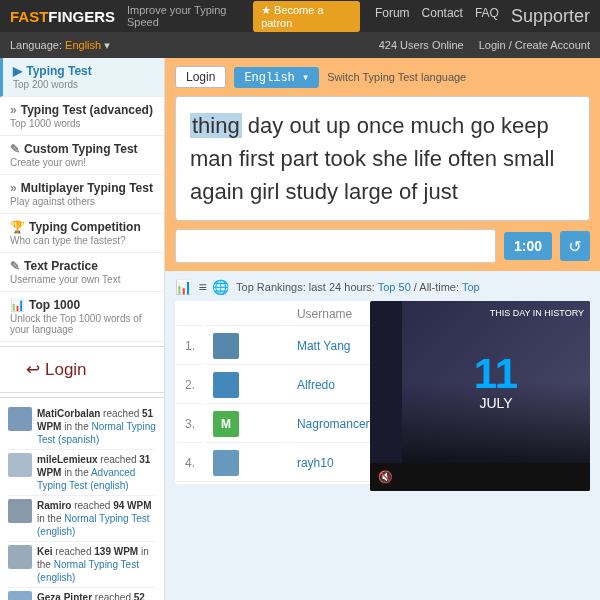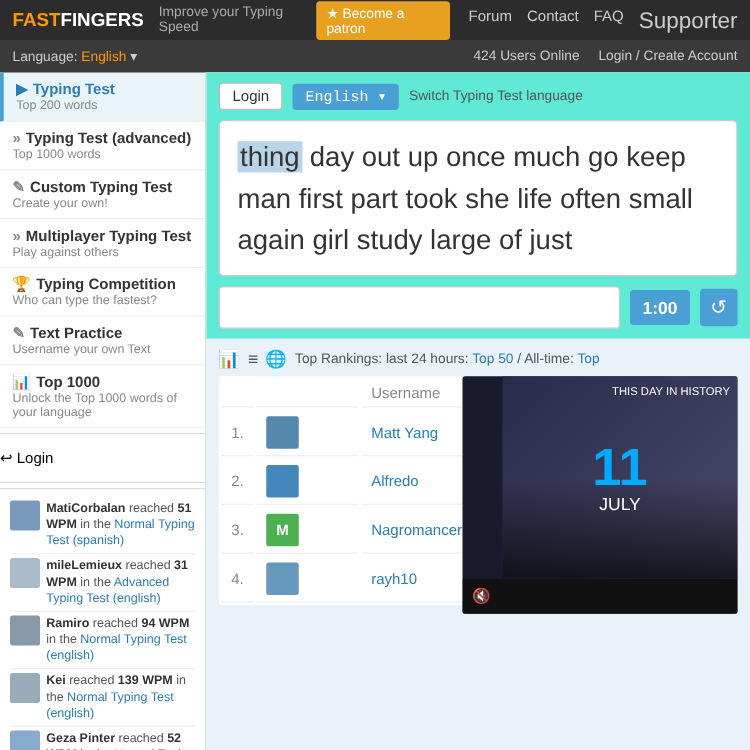--- a/index.html
+++ b/index.html
@@ -80,23 +80,23 @@
       color: #888;
       margin-top: 1px;
     }
 
     .sidebar-divider {
       border-top: 1px solid #ddd;
       margin: 4px 0;
     }
 
     .login-sidebar {
-      padding: 8px 0;
-      font-size: 12px;
-      color: #000000;
+      padding: 8px 26px;
+      font-size: 17px;
+      color: #7f1d1d;
       cursor: pointer;
     }
 
     
     #activity {
       background: #fff;
       border-top: 1px solid #ddd;
       padding: 6px 8px;
     }
     .activity-item {
@@ -124,21 +124,21 @@
       flex: 1;
       background: #e8f2f8;
       display: flex;
       flex-direction: column;
       overflow: hidden;
     }
 
     
     #content-top {
       padding: 8px 10px;
-      background: #5eead4;
+      background: #fdba74;
     }
 
     
     #lang-bar {
       display: flex;
       align-items: center;
       gap: 8px;
       margin-bottom: 8px;
     }
     .btn-login {

